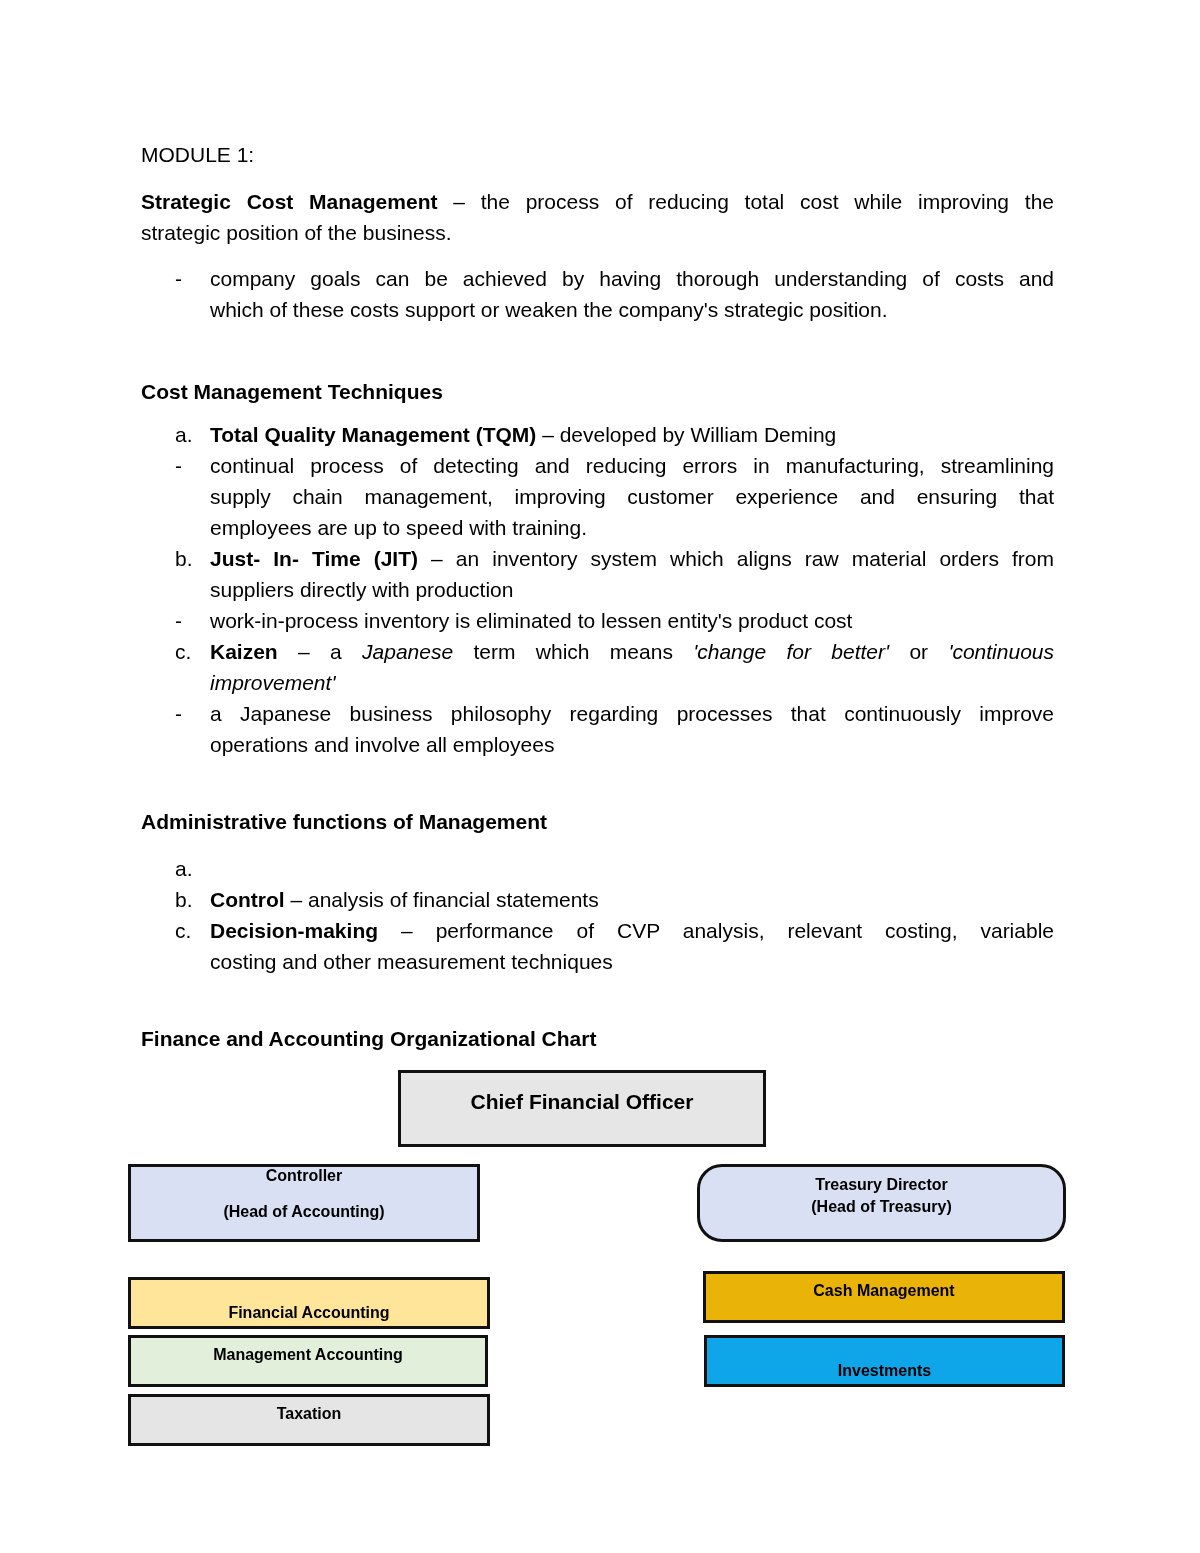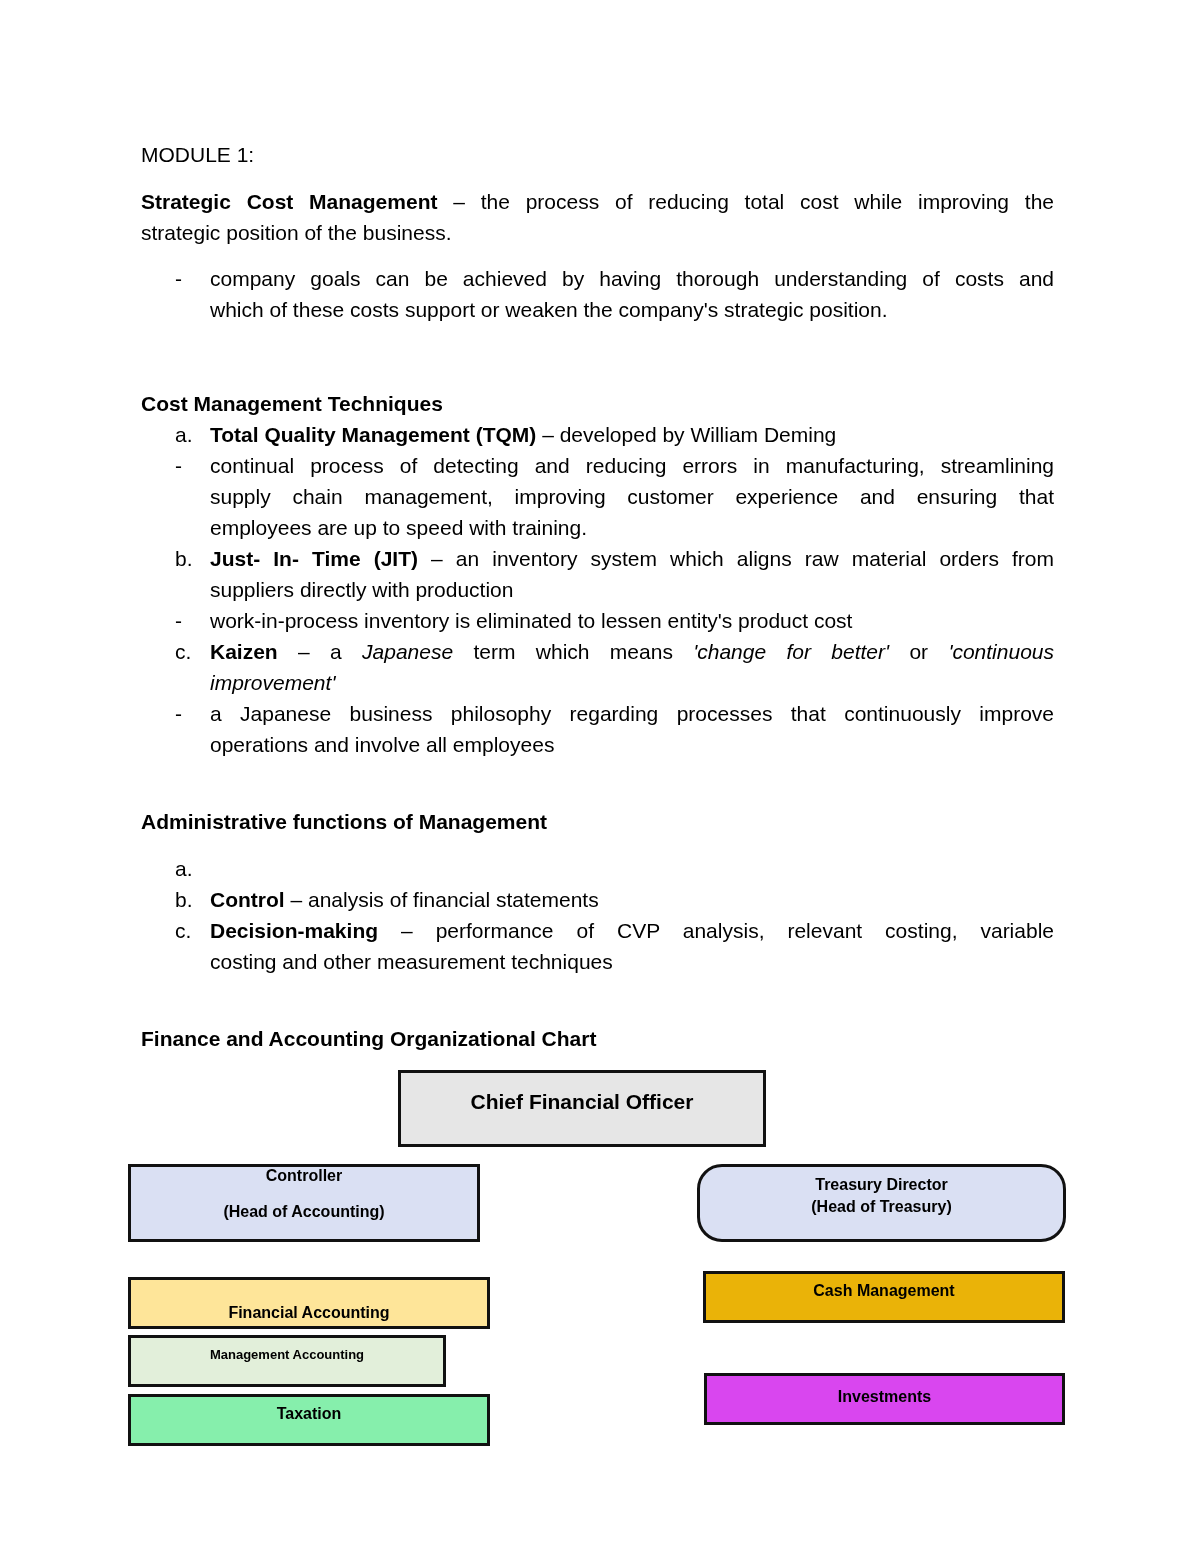--- a/index.html
+++ b/index.html
@@ -23,21 +23,21 @@
 
   <div class="t" style="left:141px; top:139px;">MODULE 1:</div>
 
   <div class="t just" style="left:141px; top:186px; width:913px;"><b>Strategic Cost Management</b><span> – the process of reducing total cost while improving the</span></div>
   <div class="t" style="left:141px; top:217px;">strategic position of the business.</div>
 
   <div class="marker" style="left:175px; top:263px;">-</div>
   <div class="t just" style="left:210px; top:263px; width:844px;">company goals can be achieved by having thorough understanding of costs and</div>
   <div class="t" style="left:210px; top:294px;">which of these costs support or weaken the company's strategic position.</div>
 
-  <div class="t h" style="left:141px; top:388px;">Cost Management Techniques</div>
+  <div class="t h" style="left:141px; top:376px;">Cost Management Techniques</div>
 
   <div class="marker" style="left:175px; top:419px;">a.</div>
   <div class="t" style="left:210px; top:419px;"><b>Total Quality Management (TQM)</b><span> – developed by William Deming</span></div>
   <div class="marker" style="left:175px; top:450px;">-</div>
   <div class="t just" style="left:210px; top:450px; width:844px;">continual process of detecting and reducing errors in manufacturing, streamlining</div>
   <div class="t just" style="left:210px; top:481px; width:844px;">supply chain management, improving customer experience and ensuring that</div>
   <div class="t" style="left:210px; top:512px;">employees are up to speed with training.</div>
 
   <div class="marker" style="left:175px; top:543px;">b.</div>
   <div class="t just" style="left:210px; top:543px; width:844px;"><b>Just- In- Time (JIT)</b><span> – an inventory system which aligns raw material orders from</span></div>
@@ -75,27 +75,27 @@
   </div>
 
   <div class="box" style="left:697px; top:1164px; width:369px; height:78px; background:#dae0f3; padding-top:9px; font-size:16px; line-height:18px;border-radius:25px;">
     <span class="l">Treasury Director</span>
     <span class="l" style="margin-top:4px;">(Head of Treasury)</span>
   </div>
 
   <div class="box" style="left:128px; top:1277px; width:362px; height:52px; background:#fee599; padding-top:24px; font-size:16px; line-height:18px;">
     <span class="l">Financial Accounting</span>
   </div>
-  <div class="box" style="left:128px; top:1335px; width:318px; height:52px; background:#e2efda; padding-top:8px; font-size:13px; line-height:18px;">
+  <div class="box" style="left:128px; top:1335px; width:360px; height:52px; background:#e2efda; padding-top:8px; font-size:16px; line-height:18px;">
     <span class="l">Management Accounting</span>
   </div>
-  <div class="box" style="left:128px; top:1394px; width:362px; height:52px; background:#86efac; padding-top:8px; font-size:16px; line-height:18px;">
+  <div class="box" style="left:128px; top:1394px; width:362px; height:52px; background:#e5e5e5; padding-top:8px; font-size:16px; line-height:18px;">
     <span class="l">Taxation</span>
   </div>
 
   <div class="box" style="left:703px; top:1271px; width:362px; height:52px; background:#eab308; padding-top:8px; font-size:16px; line-height:18px;">
     <span class="l">Cash Management</span>
   </div>
-  <div class="box" style="left:704px; top:1373px; width:361px; height:52px; background:#d946ef; padding-top:12px; font-size:16px; line-height:18px;">
+  <div class="box" style="left:704px; top:1335px; width:361px; height:52px; background:#0ea5e9; padding-top:24px; font-size:16px; line-height:18px;">
     <span class="l">Investments</span>
   </div>
 
 </div>
 
 </body></html>

